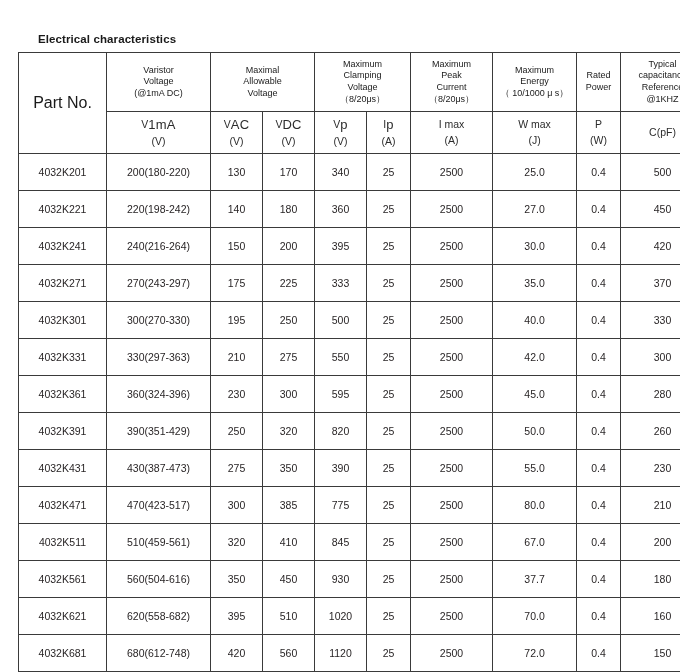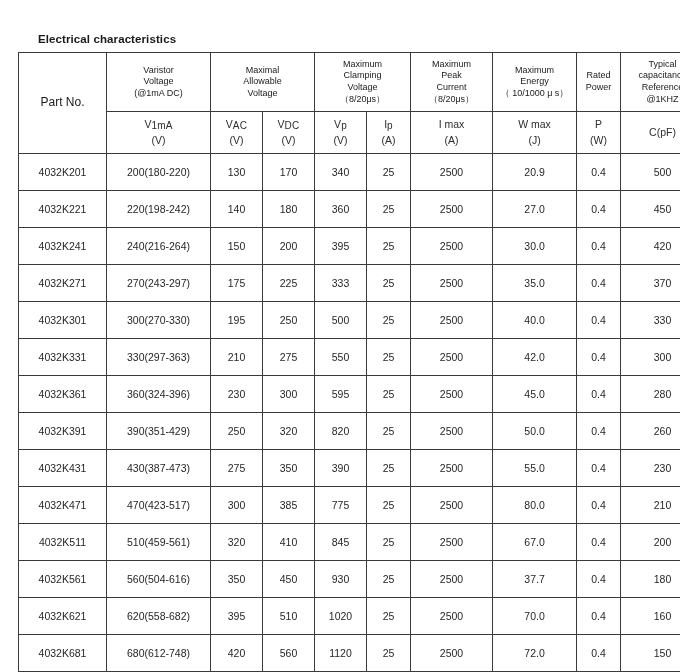--- a/index.html
+++ b/index.html
@@ -58,32 +58,32 @@
   .hs {
     font-size: 10.5px;
     height: 41px;
     color: #2c2c2c;
     line-height: 1.45;
     padding: 2px 1px;
   }
   .hs .sym { display: block; }
   .hs .unit { display: block; }
   .sub {
-    font-size: 10px;
+    font-size: 13px;
     vertical-align: baseline;
     position: relative;
     top: 1px;
     letter-spacing: 0.2px;
   }
   .spanner {
     font-size: 10.5px;
     color: #2c2c2c;
   }
   .partno {
-    font-size: 12px;
+    font-size: 16px;
     font-weight: bold;
     color: #1a1a1a;
   }
   
   tbody td {
     height: 36px;
     font-size: 10.5px;
     color: #231f20;
   }
   td.cell-part { font-weight: normal; }
@@ -191,21 +191,21 @@
     </thead>
     <tbody id="tbody">
         <tr>
           <td class="cell-part">4032K201</td>
           <td>200(180-220)</td>
           <td>130</td>
           <td>170</td>
           <td>340</td>
           <td>25</td>
           <td>2500</td>
-          <td>20.9</td>
+          <td>25.0</td>
           <td>0.4</td>
           <td>500</td>
         </tr>
         <tr>
           <td class="cell-part">4032K221</td>
           <td>220(198-242)</td>
           <td>140</td>
           <td>180</td>
           <td>360</td>
           <td>25</td>

